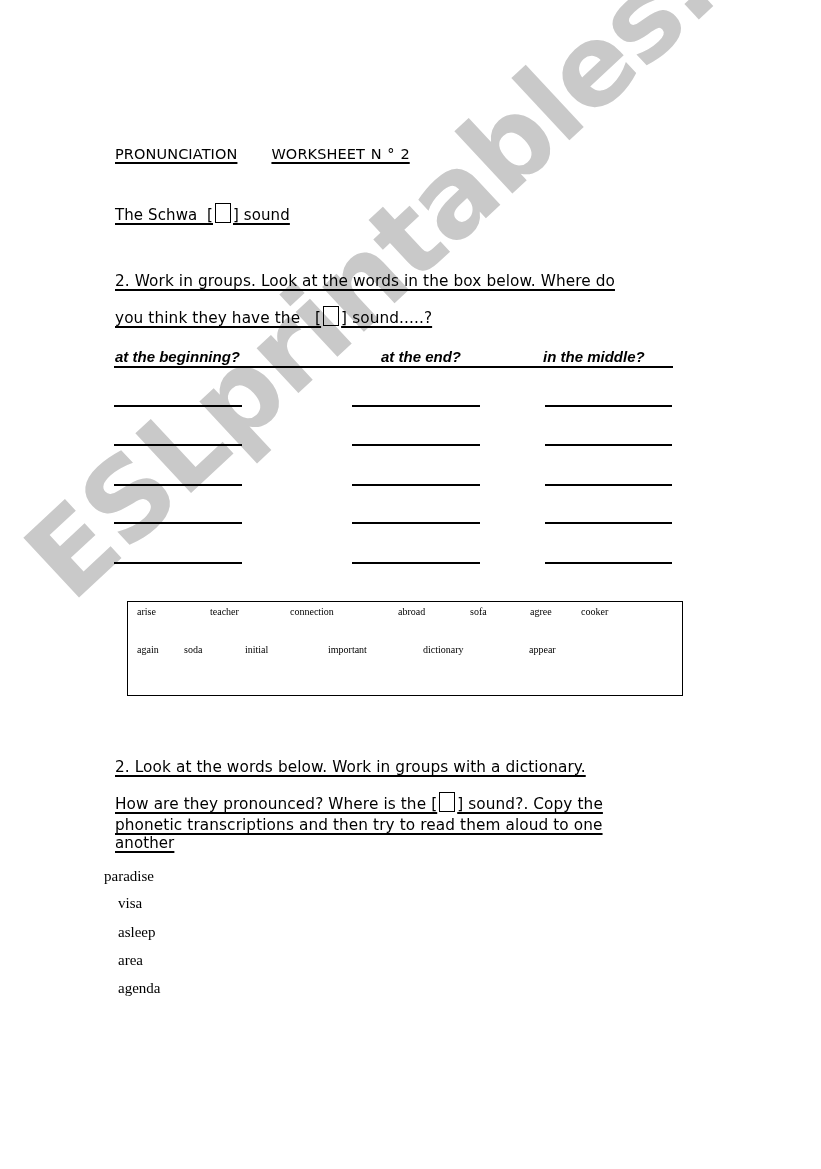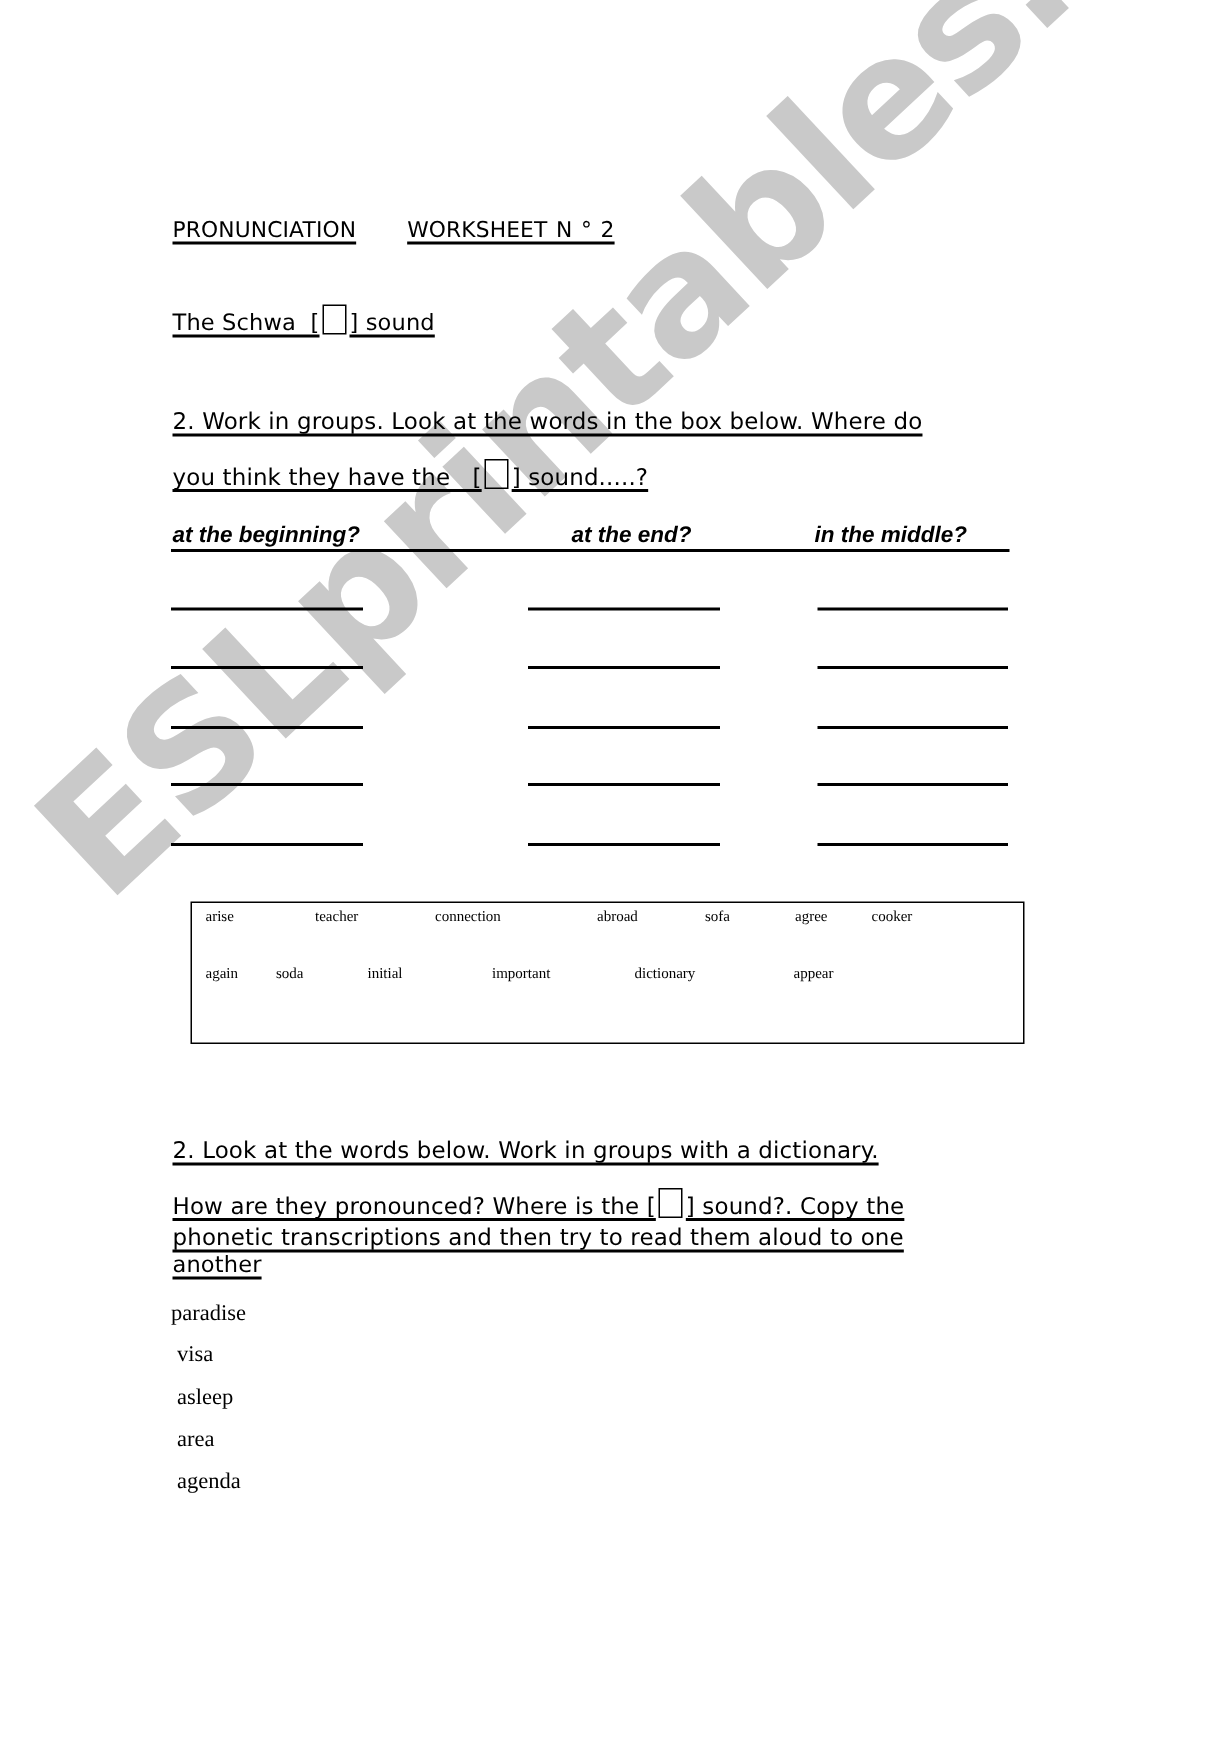--- a/index.html
+++ b/index.html
@@ -191,20 +191,20 @@
     <span class="boxword" style="left:423px; top:644px;">dictionary</span>
     <span class="boxword" style="left:529px; top:644px;">appear</span>
 
     <div class="heading q2-line1">2. Look at the words below. Work in groups with a dictionary.</div>
     <div class="heading q2-line2">
       <span style="white-space:pre">How are they pronounced? Where is the [</span><span class="schwa-box"></span><span>] sound?. Copy the</span>
     </div>
     <div class="heading q2-line3">phonetic transcriptions and then try to read them aloud to one</div>
     <div class="heading q2-line4">another</div>
 
-    <span class="listword" style="left:114px; top:868px;">paradise</span>
+    <span class="listword" style="left:104px; top:868px;">paradise</span>
     <span class="listword" style="left:118px; top:895px;">visa</span>
     <span class="listword" style="left:118px; top:924px;">asleep</span>
     <span class="listword" style="left:118px; top:952px;">area</span>
     <span class="listword" style="left:118px; top:980px;">agenda</span>
 
   </div>
 </div>
 
 </body></html>

